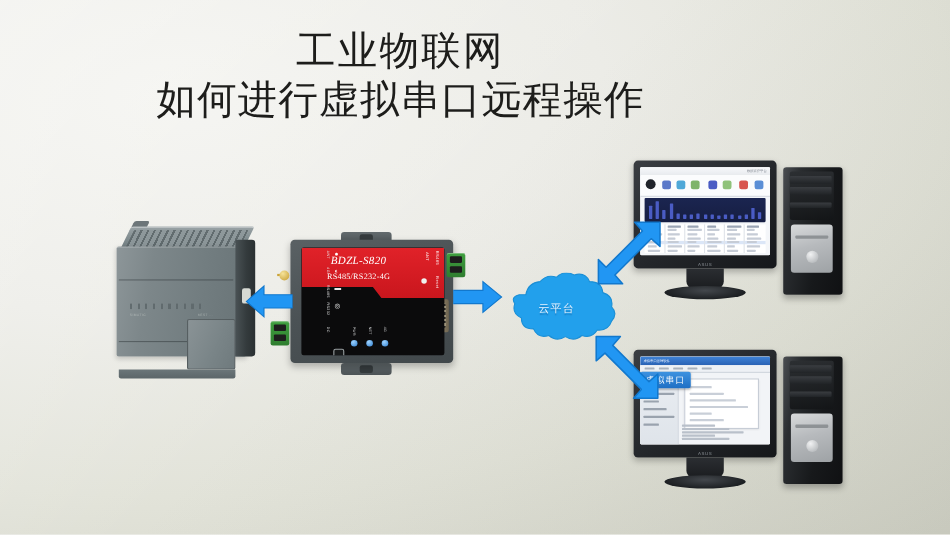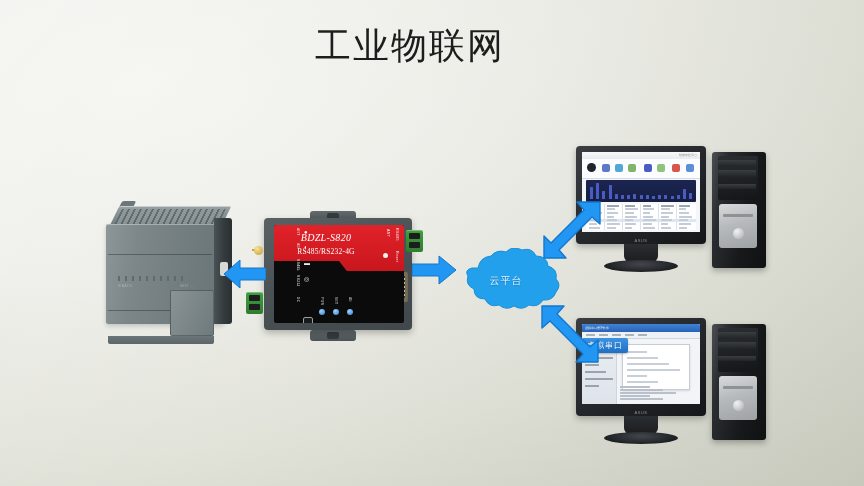--- a/index.html
+++ b/index.html
@@ -15,21 +15,20 @@
   }
   #stage:after{
     content:"";position:absolute;inset:0;pointer-events:none;
     background:linear-gradient(135deg, rgba(255,255,255,.35) 0%, rgba(255,255,255,0) 45%, rgba(150,152,136,.18) 100%);
   }
 
   
   .title-block{
     position:absolute;left:0;top:24px;width:728px;text-align:center;z-index:6;
     color:#1d1d1b;
-    margin-left:46px;
   }
   .title-line1{font-size:36px;line-height:44px;letter-spacing:2px;font-weight:400;}
   .title-line2{font-size:36px;line-height:46px;letter-spacing:1px;font-weight:400;}
 
   
   .node{position:absolute;z-index:3;}
 
   
   #plc{left:106px;top:206px;width:126px;height:124px;}
   .plc-top{
@@ -300,20 +299,21 @@
   #arr-up{left:534px;top:192px;}
   #arr-down{left:532px;top:296px;}
 </style>
 </head>
 <body>
 
 <div id="stage">
 
   <div class="title-block">
     <div class="title-line1">工业物联网</div>
+    <div class="title-line2">如何进行虚拟串口远程操作</div>
   </div>
 
   <div class="node" id="plc">
     <div class="plc-clip"></div>
     <div class="plc-top"></div>
     <div class="plc-vents"></div>
     <div class="plc-body">
       <div class="plc-seam" style="top:30px"></div>
       <div class="plc-seam" style="top:86px"></div>
       <div class="plc-dots"></div>

